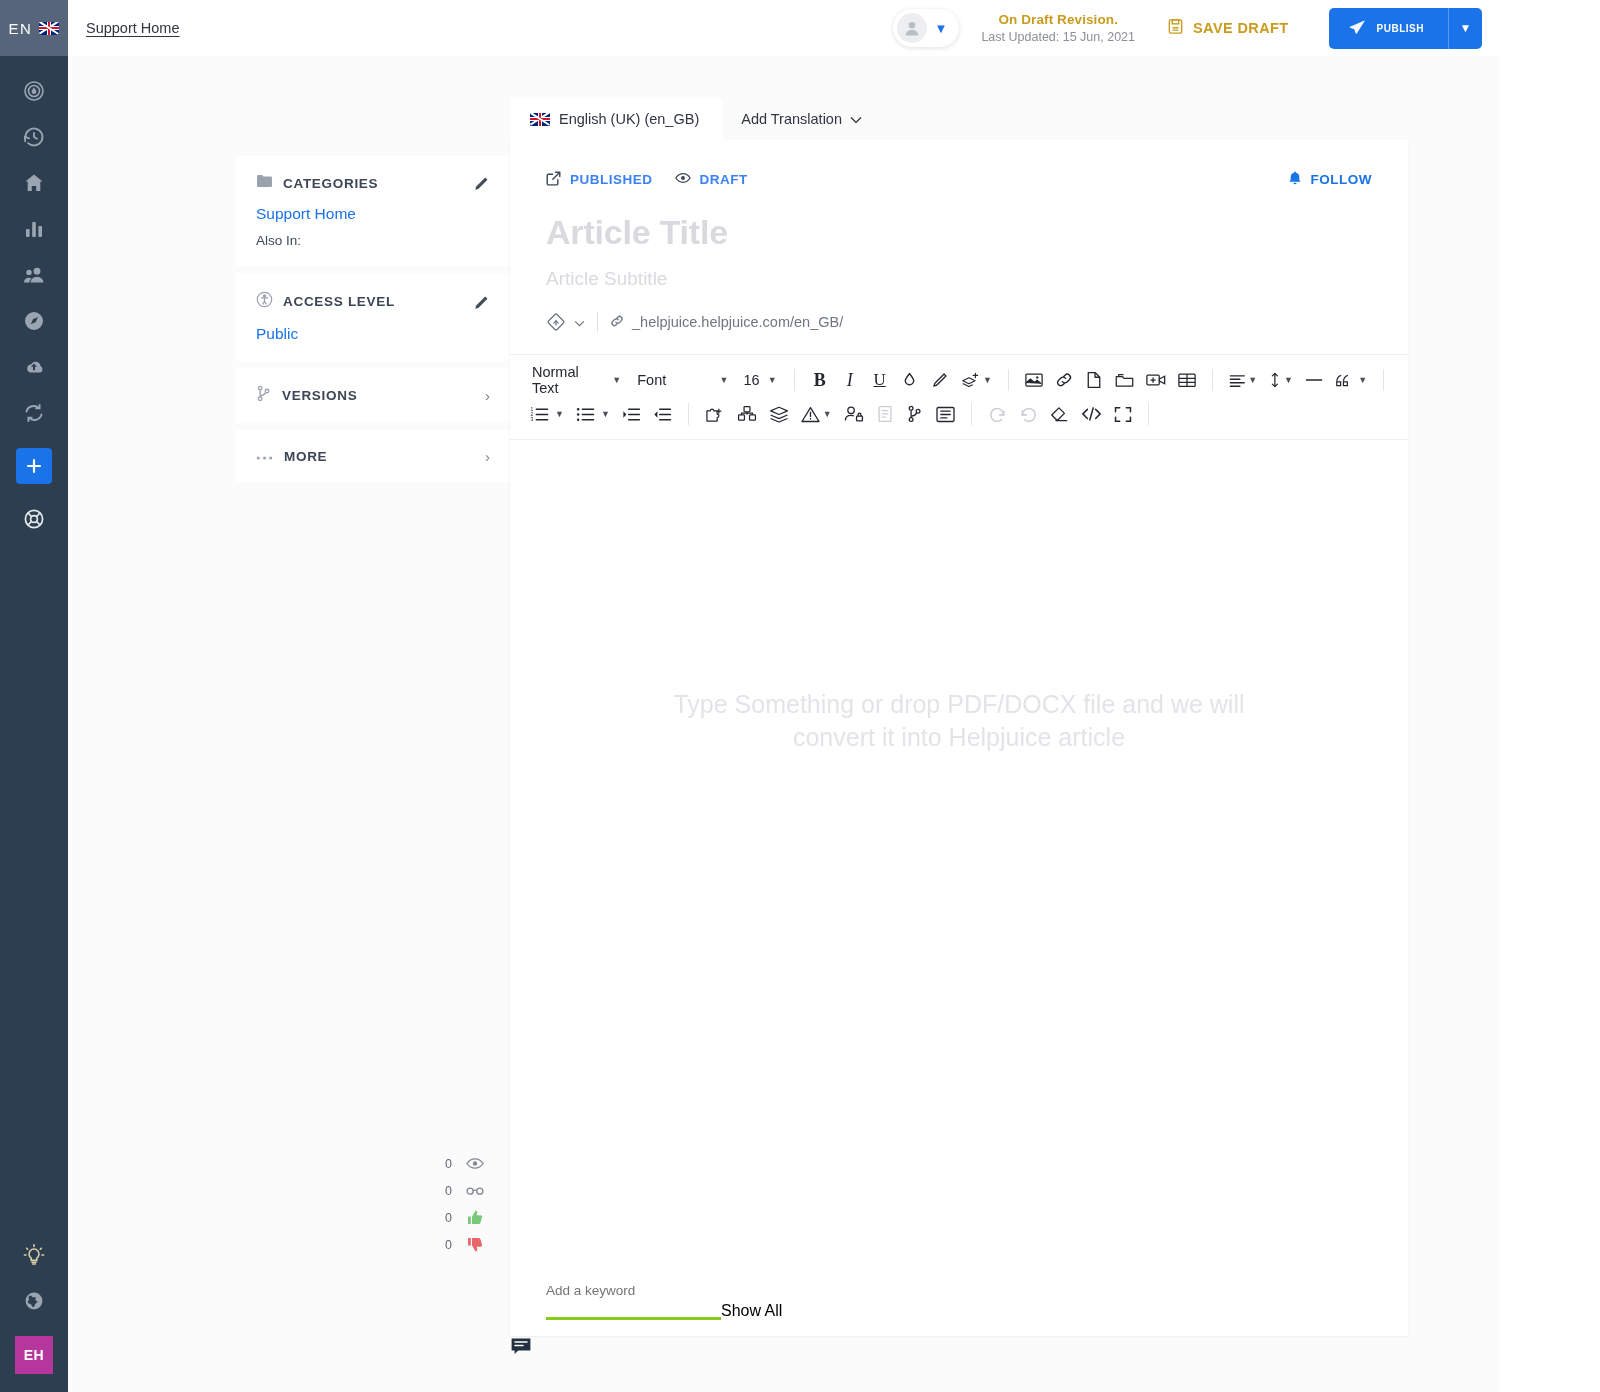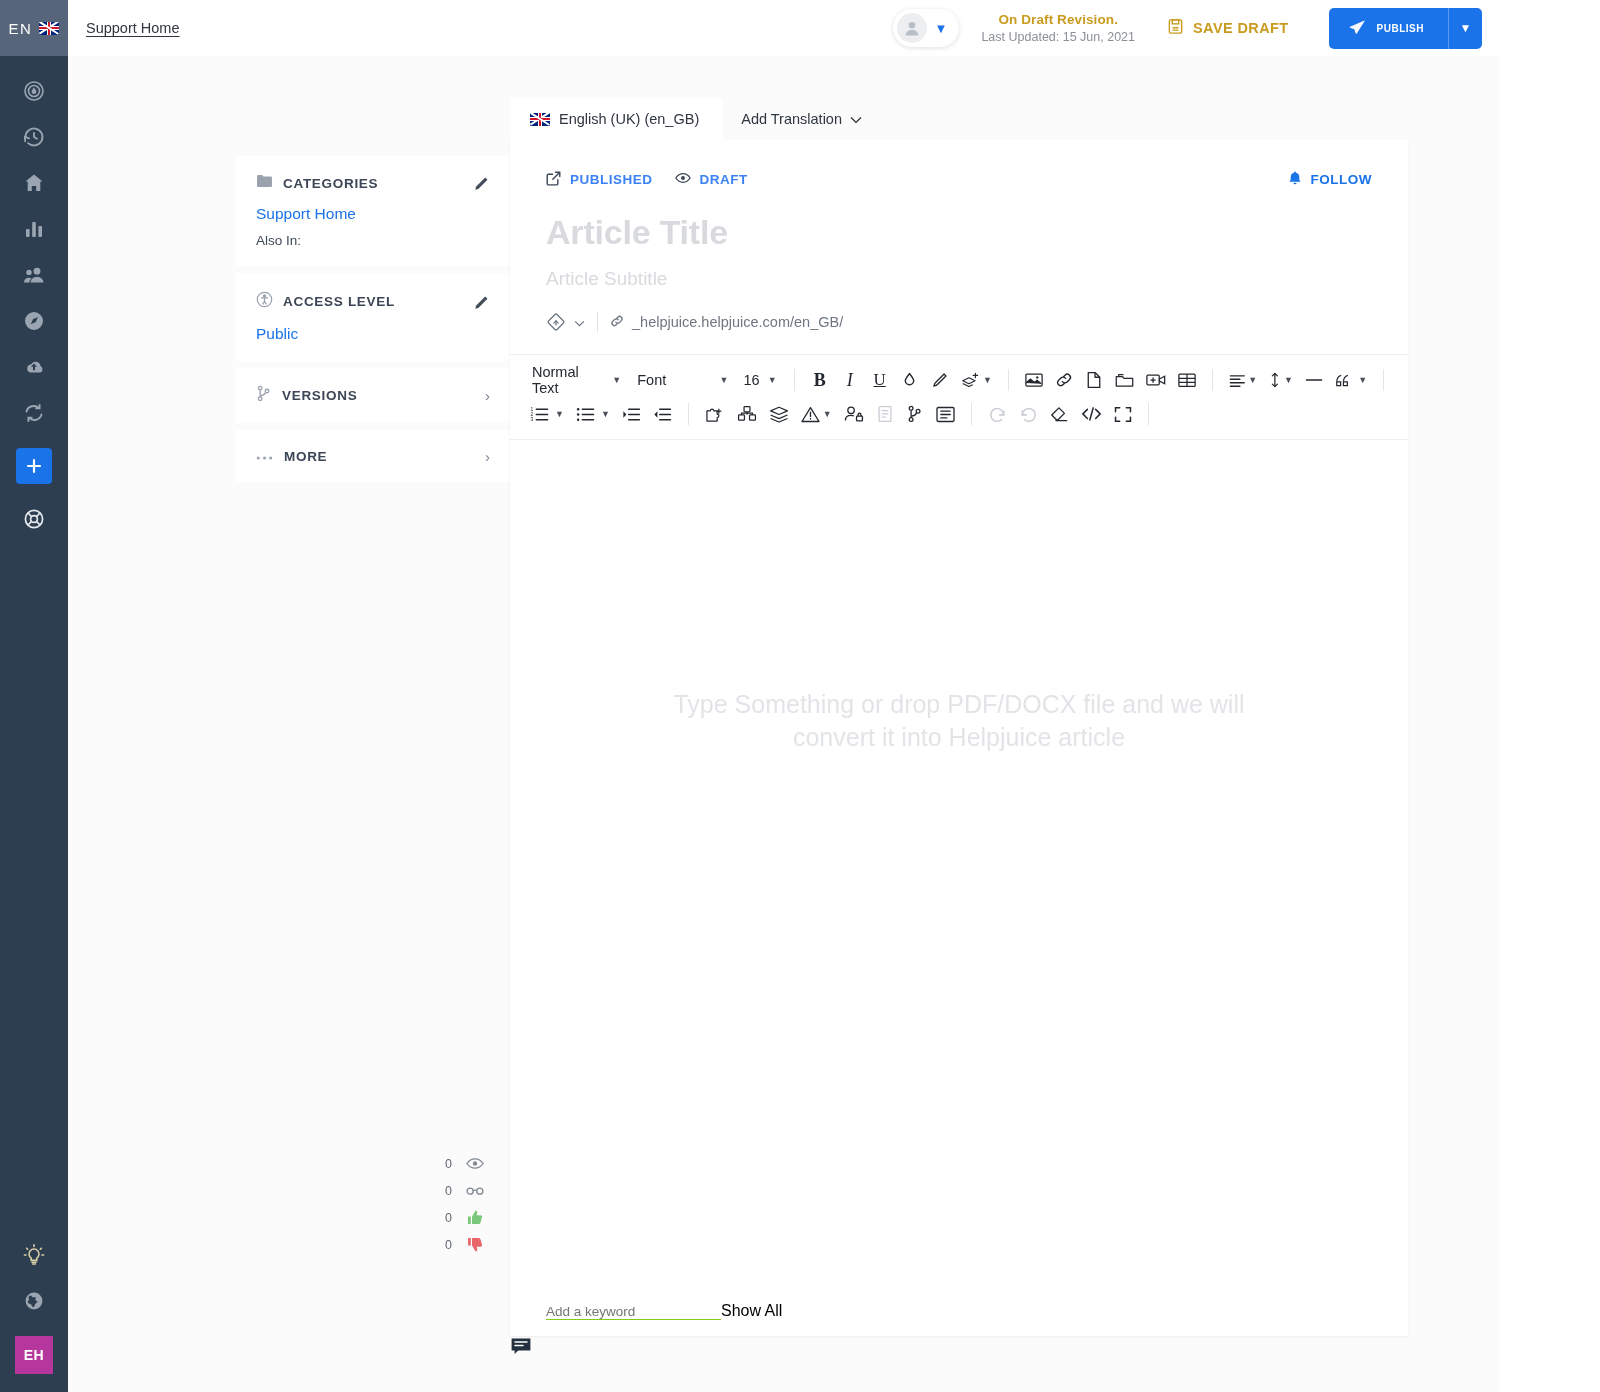--- a/index.html
+++ b/index.html
@@ -171,22 +171,22 @@
   }
   .ed-placeholder {
     text-align: center; color: #e2e4e7; font-size: 25px; line-height: 1.32; max-width: 620px;
     font-family: "Liberation Sans", sans-serif;
   }
 
   .ed-footer {
     display: flex; align-items: flex-end; padding: 0 36px 16px 36px; height: 54px;
   }
   .kw-input {
-    border: none; border-bottom: 1px solid #84cc16; background: transparent;
-    font-family: inherit; font-size: 13.5px; color: #3c4657; padding: 2px 0 0 0; width: 175px; outline: none;
+    border: none; border-bottom: 3px solid #84cc16; background: transparent;
+    font-family: inherit; font-size: 13.5px; color: #3c4657; padding: 2px 0 19px 0; width: 175px; outline: none;
   }
   .kw-input::placeholder { color: #53596' }
   .show-all { margin-left: auto; color: #1a73e8; font-size: 14px; font-weight: 700; cursor: pointer; }
 
   .comment-fab {
     position: absolute; left: 1385px; top: 138px; cursor: pointer;
   }
   .help-fab {
     position: absolute; right: 20px; bottom: 20px;
     width: 62px; height: 62px; border-radius: 50%; background: #1a73e8;

